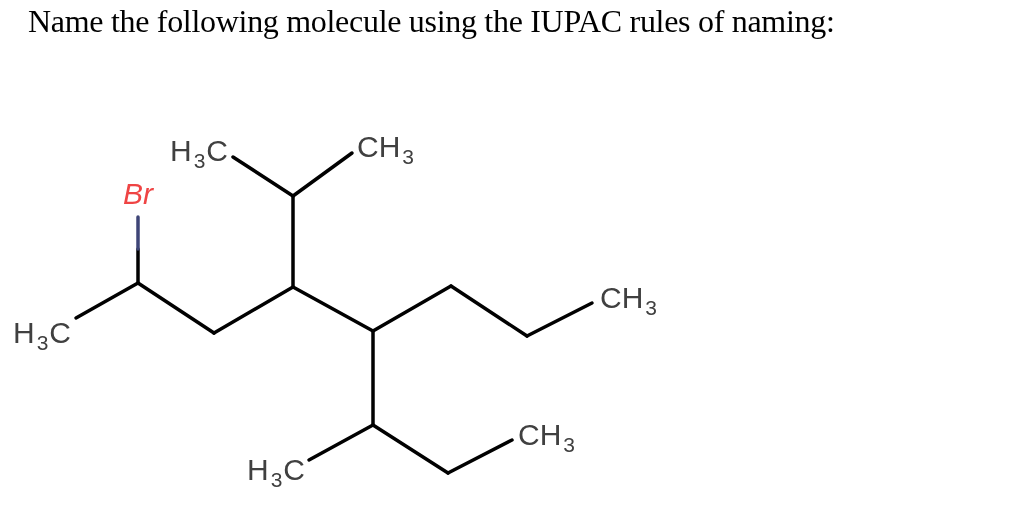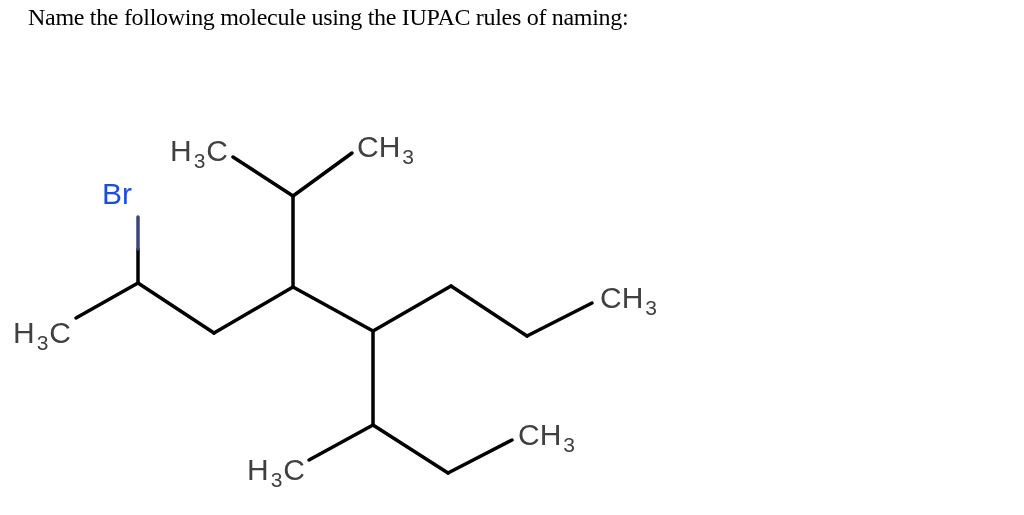--- a/index.html
+++ b/index.html
@@ -13,21 +13,21 @@
     height: 515px;
     background: #ffffff;
     overflow: hidden;
     font-family: "Liberation Sans", sans-serif;
   }
   .question-title {
     position: absolute;
     left: 28px;
     top: 4px;
     font-family: "Liberation Serif", serif;
-    font-size: 24px;
+    font-size: 32px;
     letter-spacing: -0.3px;
     color: #000000;
     white-space: nowrap;
     line-height: 1.1;
   }
   .skeleton-svg {
     position: absolute;
     left: 0;
     top: 0;
   }
@@ -42,21 +42,21 @@
   .mol-label .sub {
     display: inline-block;
     font-size: 21px;
     position: relative;
     top: 7px;
     margin-left: 2px;
     margin-right: 1px;
   }
   .mol-label.lbl-methyl-top-left  { left: 170px; top: 136px; }
   .mol-label.lbl-methyl-top-right { left: 357px; top: 132px; }
-  .mol-label.lbl-bromine          { left: 102px; top: 179px; color: #1d4ed8; }
+  .mol-label.lbl-bromine          { left: 123px; top: 179px; color: #ef4444; font-style: italic; }
   .mol-label.lbl-methyl-left      { left: 13px;  top: 318px; }
   .mol-label.lbl-methyl-right     { left: 600px; top: 283px; }
   .mol-label.lbl-methyl-bottom-left  { left: 247px; top: 455px; }
   .mol-label.lbl-methyl-bottom-right { left: 518px; top: 420px; }
 </style>
 </head>
 <body>
 
 <div class="screen">
 

